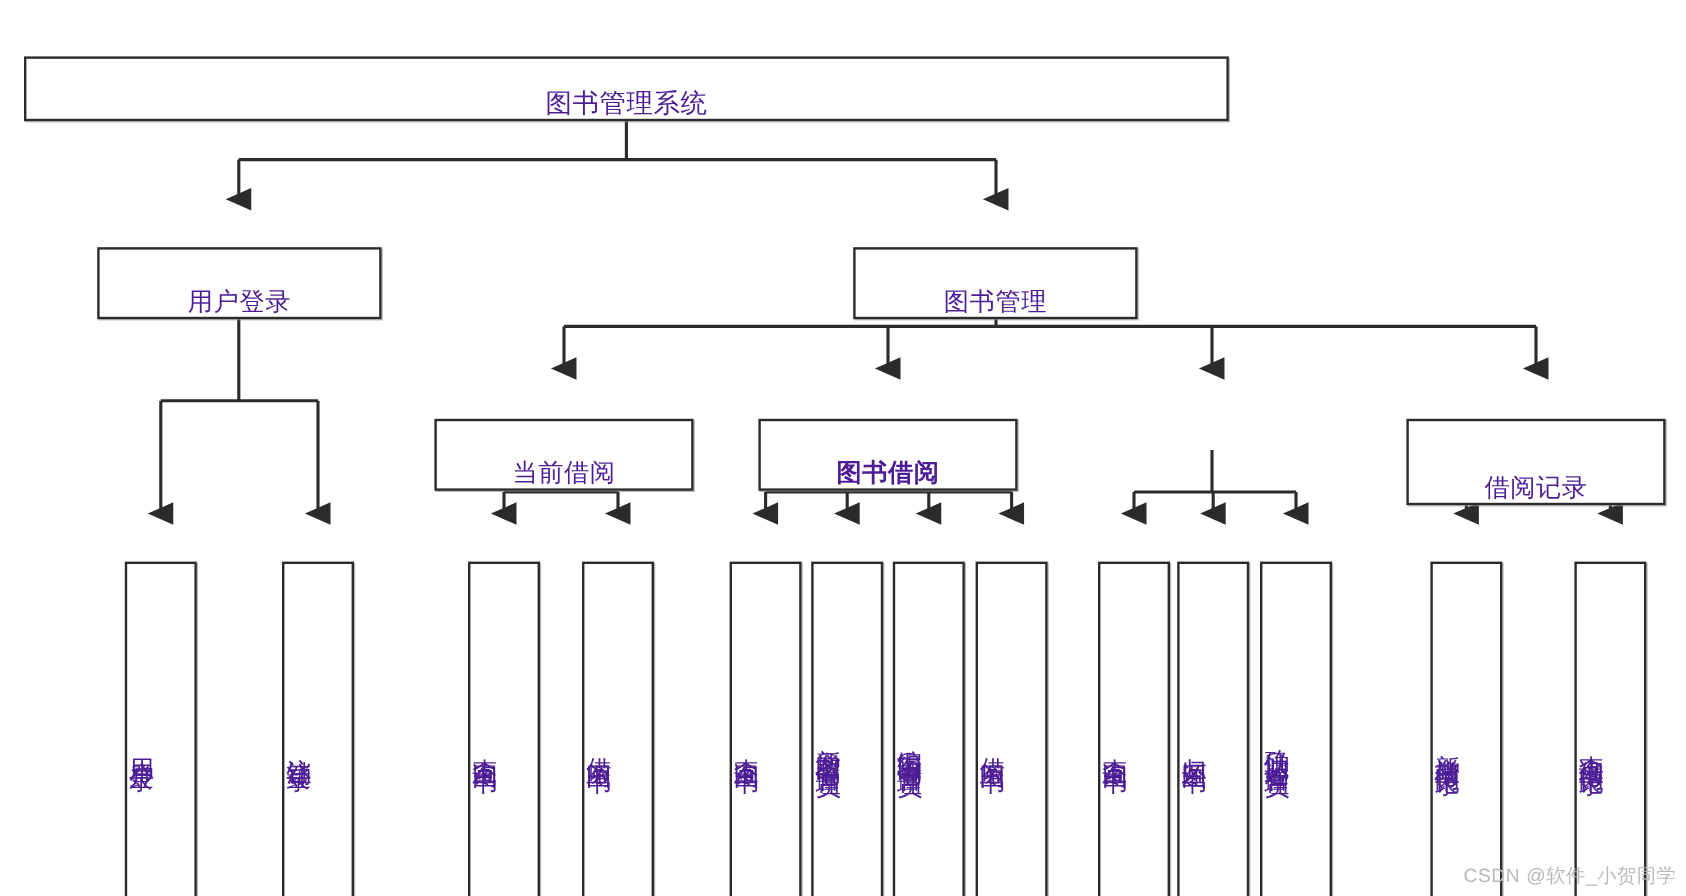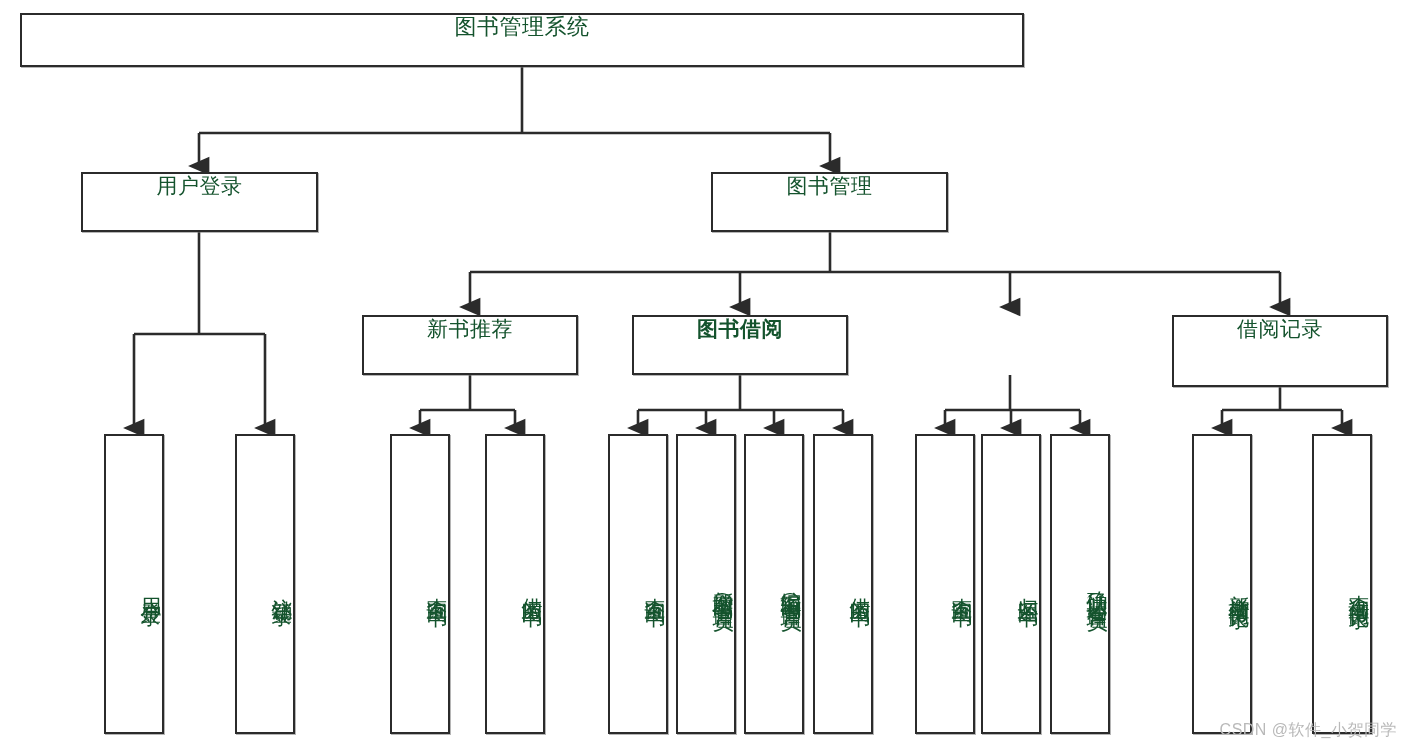--- a/index.html
+++ b/index.html
@@ -25,24 +25,25 @@
     width: 1405px;
     height: 747px;
     pointer-events: none;
   }
   .node {
     position: absolute;
     box-sizing: border-box;
     background: #ffffff;
     border: 2.5px solid #2b2b2b;
     display: flex;
-    align-items: flex-start;
+    align-items: flex-end;
     justify-content: center;
-    color: #14532d;
+    color: #4c1d95;
     box-shadow: 1px 1px 0 rgba(120,120,120,0.55);
+    margin-top: 34px;
   }
   .node .label {
     display: block;
     text-align: center;
     line-height: 1.12;
     letter-spacing: 0.5px;
   }
   
   .node.horiz .label {
     font-size: 21px;
@@ -137,21 +138,21 @@
   </div>
 
   <div class="node horiz" style="left:81px; top:172px; width:237px; height:60px;">
     <span class="label">用户登录</span>
   </div>
   <div class="node horiz" style="left:711px; top:172px; width:237px; height:60px;">
     <span class="label">图书管理</span>
   </div>
 
   <div class="node horiz" style="left:362px; top:315px; width:216px; height:60px;">
-    <span class="label">新书推荐</span>
+    <span class="label">当前借阅</span>
   </div>
   <div class="node horiz" style="left:632px; top:315px; width:216px; height:60px;font-weight:bold;">
     <span class="label">图书借阅</span>
   </div>
   <div class="node horiz" style="left:1172px; top:315px; width:216px; height:72px;">
     <span class="label">借阅记录</span>
   </div>
 
   <div class="node vert" style="left:104px; top:434px; width:60px; height:300px;">
     <span class="label">用户登录</span>

